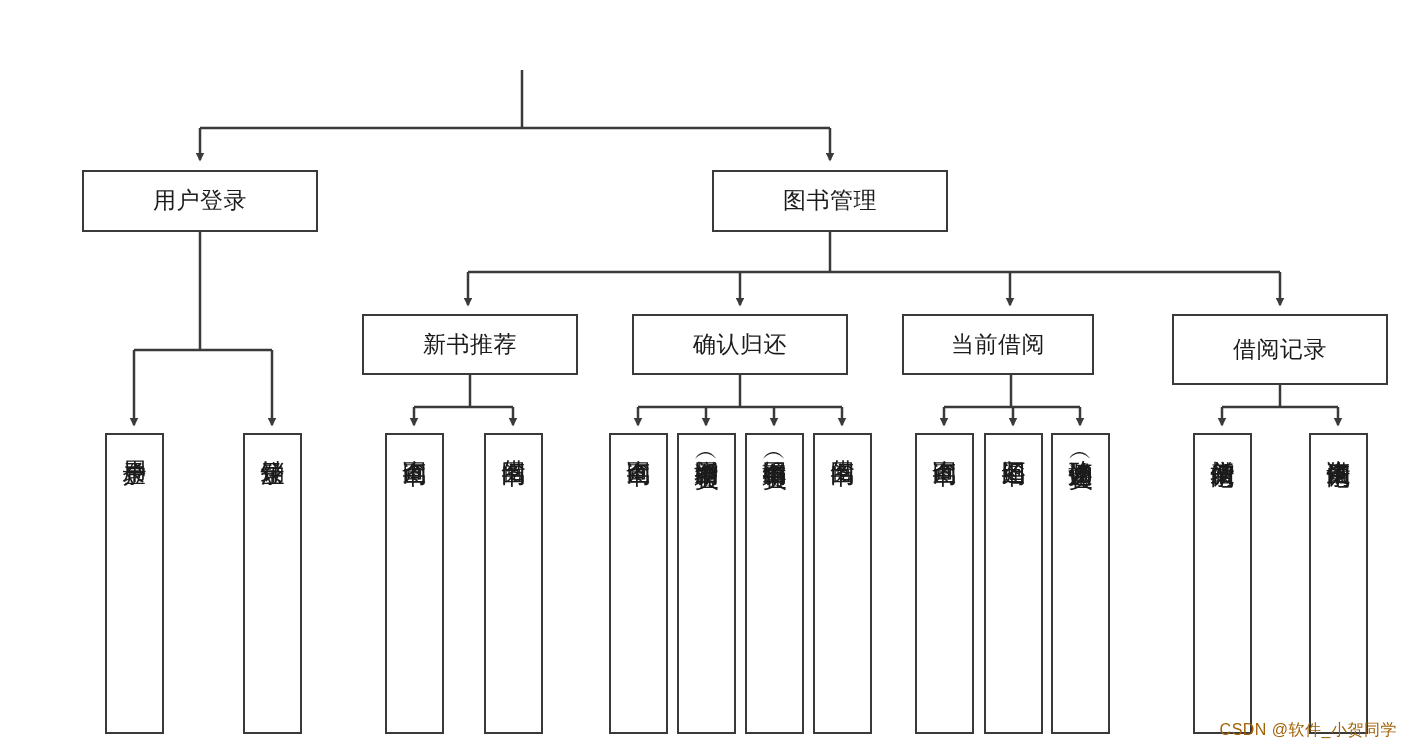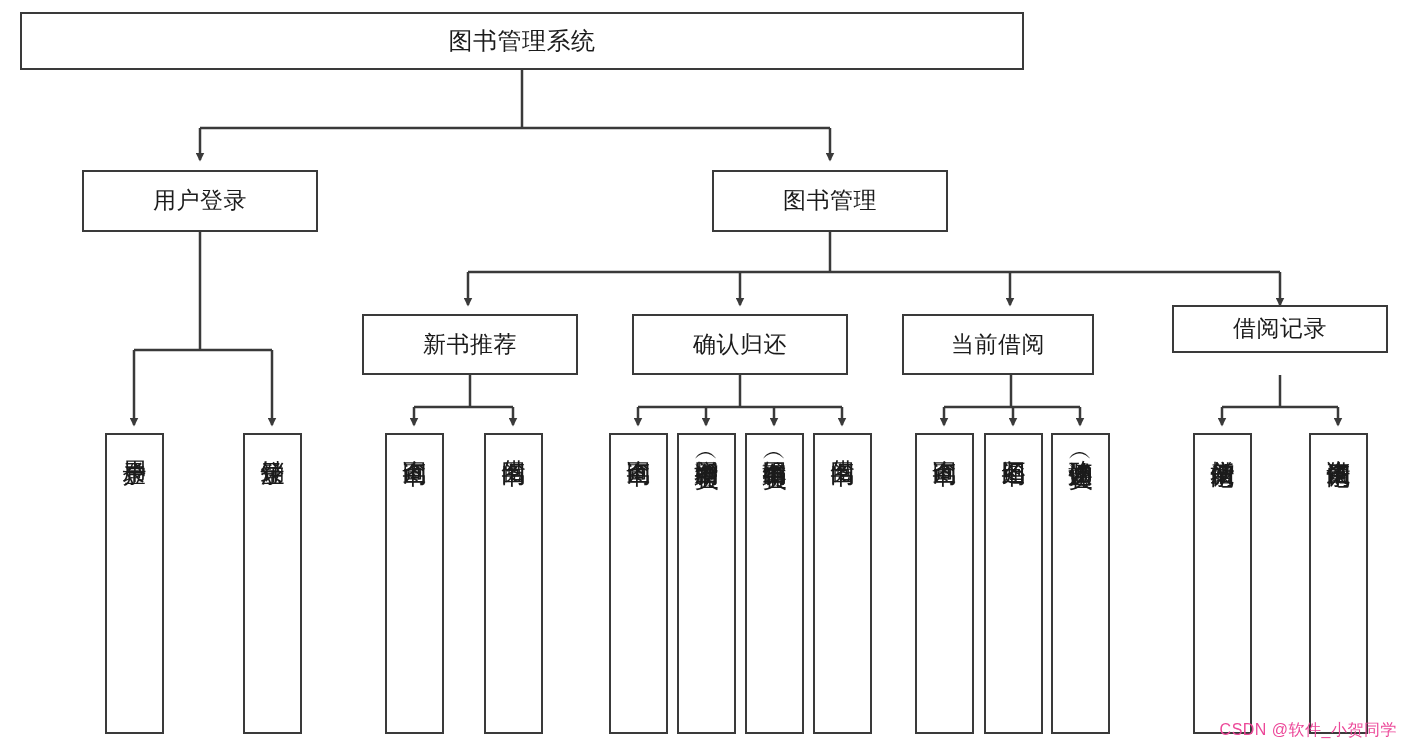--- a/index.html
+++ b/index.html
@@ -60,21 +60,21 @@
     font-size: 24px;
     line-height: 1.0;
     letter-spacing: 1px;
     white-space: nowrap;
   }
   #watermark {
     position: absolute;
     right: 8px;
     bottom: 6px;
     font-size: 16px;
-    color: #ec4899;
+    color: #a16207;
     letter-spacing: 0.5px;
     white-space: nowrap;
     user-select: none;
   }
 </style>
 </head>
 <body>
 
 <div id="diagram-root">
 
@@ -121,41 +121,38 @@
       <path d="M1013,407 L1013,425" marker-end="url(#arrowhead)"></path>
       <path d="M1080,407 L1080,425" marker-end="url(#arrowhead)"></path>
 
       <path d="M1280,375 L1280,407"></path>
       <path d="M1222,407 L1338,407"></path>
       <path d="M1222,407 L1222,425" marker-end="url(#arrowhead)"></path>
       <path d="M1338,407 L1338,425" marker-end="url(#arrowhead)"></path>
     </g>
   </svg>
 
-  <div class="node horiz root" style="left:20px; top:12px; width:1004px; height:58px;">
-    <span class="label">图书管理系统</span>
-  </div>
 
   <div class="node horiz" style="left:82px; top:170px; width:236px; height:62px;">
     <span class="label">用户登录</span>
   </div>
   <div class="node horiz" style="left:712px; top:170px; width:236px; height:62px;">
     <span class="label">图书管理</span>
   </div>
 
   <div class="node horiz" style="left:362px; top:314px; width:216px; height:61px;">
     <span class="label">新书推荐</span>
   </div>
   <div class="node horiz" style="left:632px; top:314px; width:216px; height:61px;">
     <span class="label">确认归还</span>
   </div>
   <div class="node horiz" style="left:902px; top:314px; width:192px; height:61px;">
     <span class="label">当前借阅</span>
   </div>
-  <div class="node horiz" style="left:1172px; top:305px; width:216px; height:48px;">
+  <div class="node horiz" style="left:1172px; top:314px; width:216px; height:71px;">
     <span class="label">借阅记录</span>
   </div>
 
   <div class="node vert" style="left:105px; top:433px; width:59px; height:301px;">
     <span class="label">用户登录</span>
   </div>
   <div class="node vert" style="left:243px; top:433px; width:59px; height:301px;">
     <span class="label">注销登录</span>
   </div>
 

